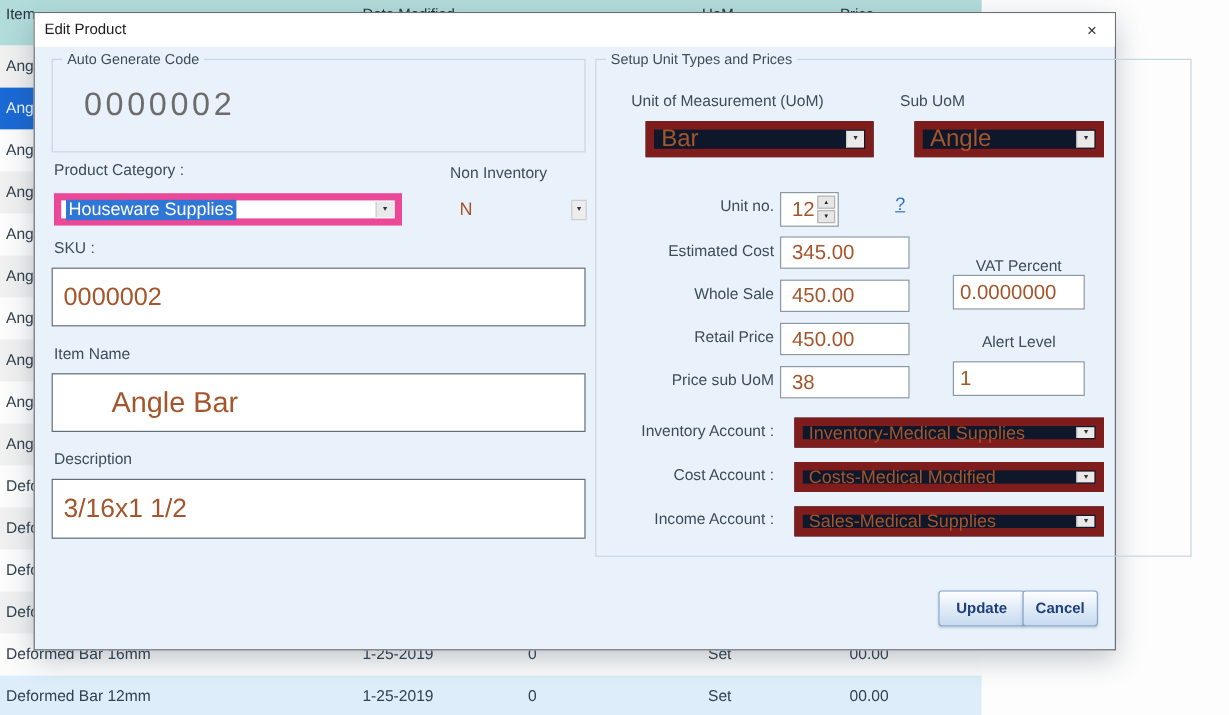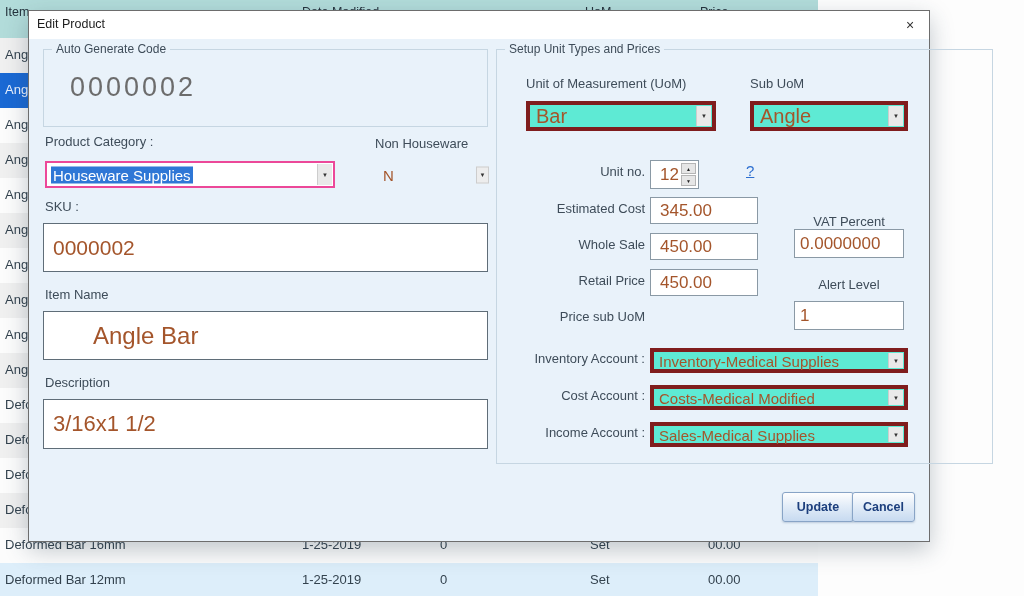--- a/index.html
+++ b/index.html
@@ -40,30 +40,30 @@
   .groupbox { position:absolute; border:1px solid #c6d6e2; }
   .groupbox > .gb-label { position:absolute; top:-8px; left:8px; background:#e9f2fa; padding:0 4px;
                           font-size:12px; color:#3e4c59; white-space:nowrap; }
 
   .gb-auto { left:14px; top:38px; width:445px; height:78px; }
   .auto-val { position:absolute; left:26px; top:22px; font-size:27px; color:#6c6c6c; letter-spacing:3px; }
 
   .field { position:absolute; background:#fff; border:1px solid #5f6d78; }
   .field .val { position:absolute; left:9px; top:50%; transform:translateY(-50%); white-space:nowrap; }
 
-  .combo { position:absolute; background:#fff; border:2px solid #ec4899; }
+  .combo { position:absolute; background:#fff; border:6px solid #ec4899; }
   .combo .val { position:absolute; left:4px; top:50%; transform:translateY(-50%); white-space:nowrap; }
   .dd-btn { position:absolute; right:1px; top:1px; bottom:1px; width:15px; background:#e9e9e9;
             border-left:1px solid #cdcdcd; text-align:center; cursor:pointer; }
   .dd-btn .car { font-size:6px; color:#333; position:absolute; left:0; right:0; top:50%; transform:translateY(-50%); }
 
   .combo-flat { position:absolute; background:transparent; border:none; }
   .combo-flat .dd-btn { width:13px; height:17px; top:50%; transform:translateY(-50%); bottom:auto;
                         border:1px solid #cdcdcd; background:#ededed; }
-  .combo-white { position:absolute; background:#5eead4; border:4px solid #7f1d1d; }
+  .combo-white { position:absolute; background:#0f172a; border:7px solid #7f1d1d;margin-left:12px; }
 
   .sel { background:#2f77d6; color:#fff; padding:0 2px; }
 
   .sku-field { left:14px; top:212px; width:445px; height:49px; }
   .sku-field .val { font-size:21px; }
   .item-field { left:14px; top:300px; width:445px; height:49px; }
   .item-field .val { font-size:24px;margin-left:40px; }
   .desc-field { left:14px; top:388px; width:445px; height:50px; }
   .desc-field .val { font-size:22px; }
 
@@ -175,21 +175,21 @@
     </div>
 
     <span class="lbl" style="left:16px; top:123px;">Product Category :</span>
     <div class="combo" style="left:16px; top:150px; width:290px; height:27px;">
       <span class="val" style="font-size:15px;"><span class="sel">Houseware Supplies</span></span>
       <span class="dd-btn">
           <span class="car">▼</span>
         </span>
     </div>
 
-    <span class="lbl" style="left:346px; top:125px;">Non Houseware</span>
+    <span class="lbl" style="left:346px; top:125px;">Non Inventory</span>
     <div class="combo-flat" style="left:350px; top:150px; width:110px; height:27px;">
       <span class="val brown" style="position:absolute; left:4px; top:50%; transform:translateY(-50%); font-size:15px;">N</span>
       <span class="dd-btn" style="right:0;">
           <span class="car">▼</span>
         </span>
     </div>
 
     <span class="lbl" style="left:16px; top:188px;">SKU :</span>
     <div class="field sku-field">
       <span class="val brown">0000002</span>
@@ -243,20 +243,23 @@
       <div class="field money" style="top:183px;">
         <span class="val brown">450.00</span>
       </div>
 
       <span class="ra-lbl" style="top:223px;">Retail Price</span>
       <div class="field money" style="top:219px;">
         <span class="val brown">450.00</span>
       </div>
 
       <span class="ra-lbl" style="top:259px;">Price sub UoM</span>
+      <div class="field money" style="top:255px;">
+        <span class="val brown">38</span>
+      </div>
 
       <span class="ctr-lbl" style="top:164px;">VAT Percent</span>
       <div class="field" style="left:297px; top:179px; width:110px; height:29px; border-color:#8a99a5;">
         <span class="val brown sm-val" style="left:5px;">0.0000000</span>
       </div>
 
       <span class="ctr-lbl" style="top:227px;">Alert Level</span>
       <div class="field" style="left:297px; top:251px; width:110px; height:29px; border-color:#8a99a5;">
         <span class="val brown sm-val" style="left:5px;">1</span>
       </div>

